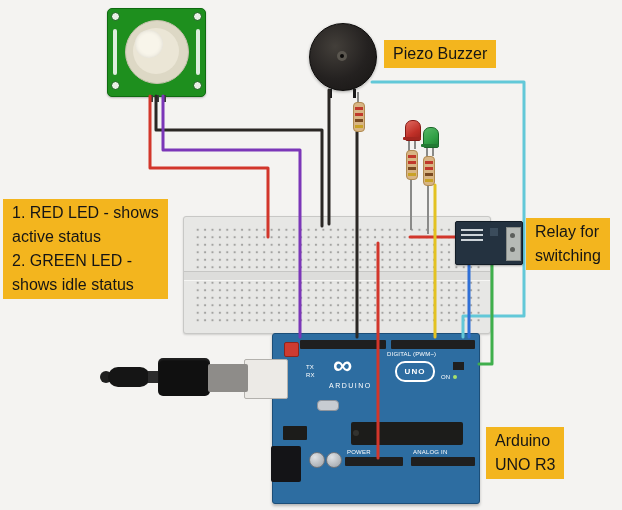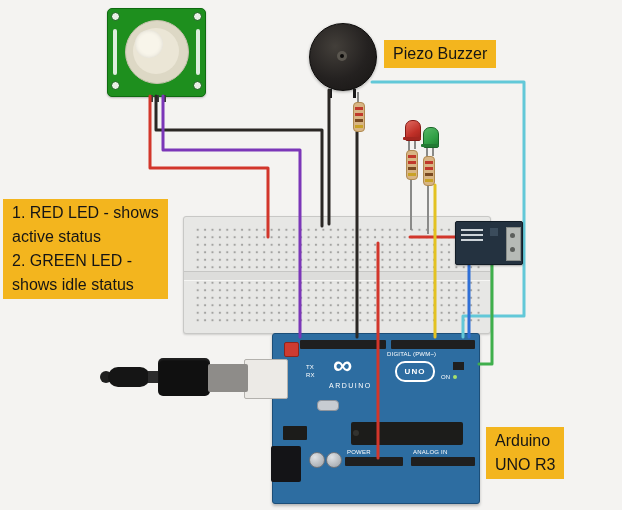--- a/index.html
+++ b/index.html
@@ -218,16 +218,18 @@
       <div class="screw" style="top:5px;"></div>
       <div class="screw" style="top:19px;"></div>
     </div>
   </div>
 
   <div class="note" style="left:384px;top:40px;">Piezo Buzzer</div>
   <div class="note" style="left:3px;top:191px;margin-top:8px;">1. RED LED - shows
 active status
 2. GREEN LED -
 shows idle status</div>
+  <div class="note" style="left:526px;top:218px;">Relay for
+switching</div>
   <div class="note" style="left:486px;top:427px;">Arduino
 UNO R3</div>
 
 </div>
 
 </body></html>

